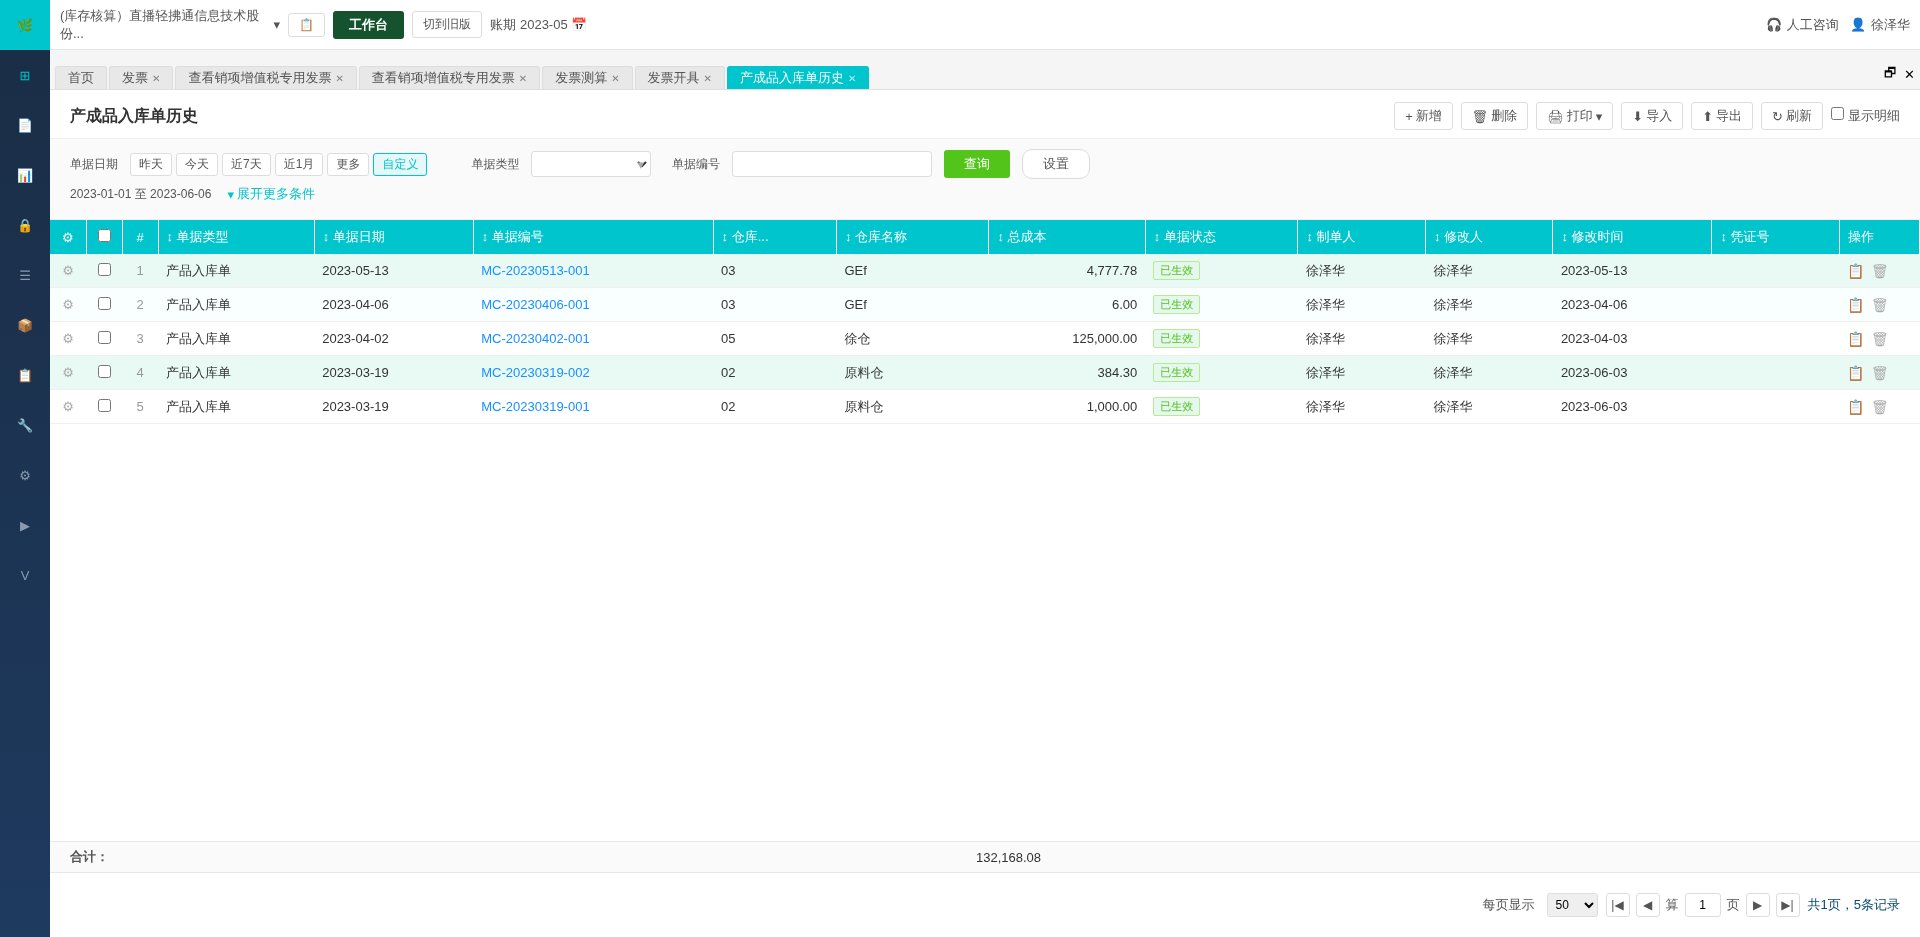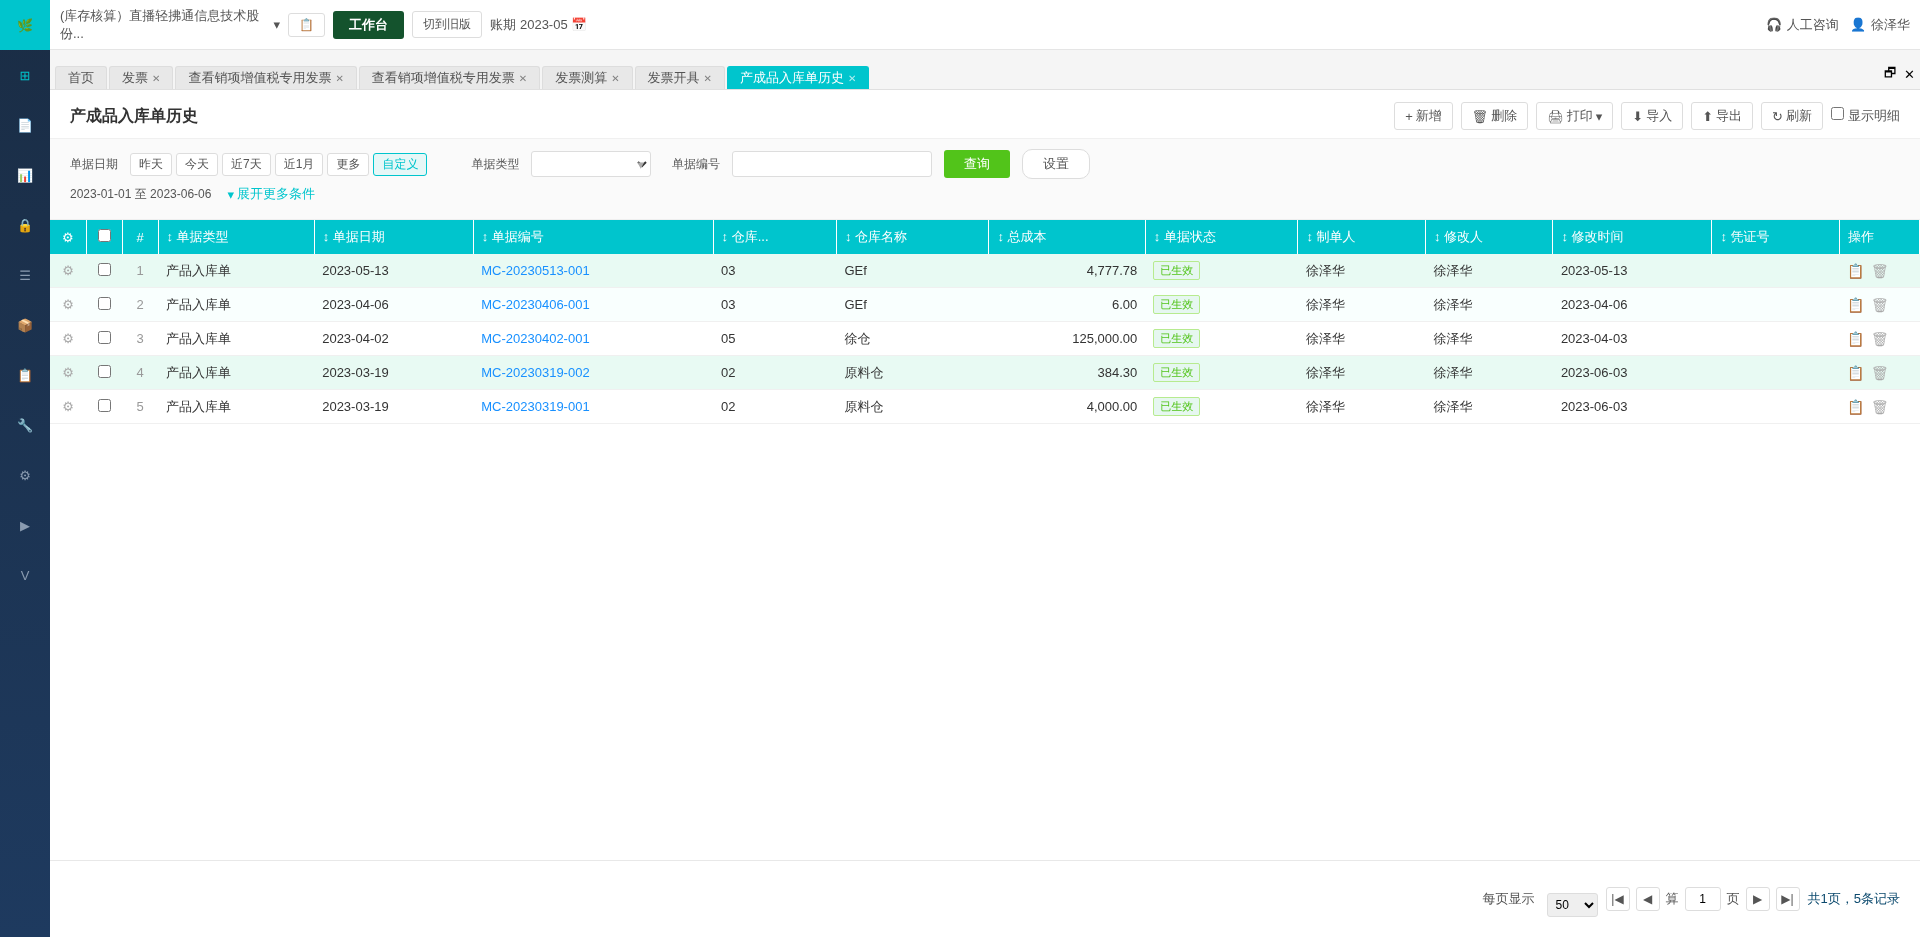--- a/index.html
+++ b/index.html
@@ -295,21 +295,20 @@
       color: #555;
     }
     .page-size-label { margin-right: 4px; }
     .page-size-select {
       border: 1px solid #ddd;
       border-radius: 3px;
       padding: 2px 4px;
       font-size: 12px;
       height: 24px;
       outline: none;
-      margin-top: 12px;
     }
     .page-nav { display: flex; align-items: center; gap: 6px; }
     .page-nav-btn {
       width: 24px;
       height: 24px;
       border: 1px solid #ddd;
       border-radius: 3px;
       background: #fff;
       cursor: pointer;
       display: flex;
@@ -654,37 +653,41 @@
       <td style="text-align:center; color:#aaa;">⚙</td>
       <td style="text-align:center;">
         <input type="checkbox" style="">
       </td>
       <td class="row-num">5</td>
       <td>产品入库单</td>
       <td>2023-03-19</td>
       <td><a class="link-text">MC-20230319-001</a></td>
       <td>02</td>
       <td>原料仓</td>
-      <td style="text-align:right;">4,000.00</td>
+      <td style="text-align:right;">1,000.00</td>
       <td><span class="status-badge">已生效</span></td>
       <td>徐泽华</td>
       <td>徐泽华</td>
       <td>2023-06-03</td>
       <td></td>
       <td>
         <div class="op-icons">
           <span class="op-icon">📋</span>
           <span class="op-icon">🗑</span>
         </div>
       </td>
     </tr>
           </tbody>
       </table>
     </div>
 
+    <div class="bottom-bar">
+      <span class="total-label">合计：</span>
+      <span style="flex:1; text-align:center;" class="total-value">132,168.08</span>
+    </div>
 
     <div class="pagination">
       <span class="page-size-label">每页显示</span>
       <select class="page-size-select">
         <option value="20">20</option>
         <option value="50" selected="">50</option>
         <option value="100">100</option>
       </select>
       <div class="page-nav">
         <button class="page-nav-btn">|◀</button>

